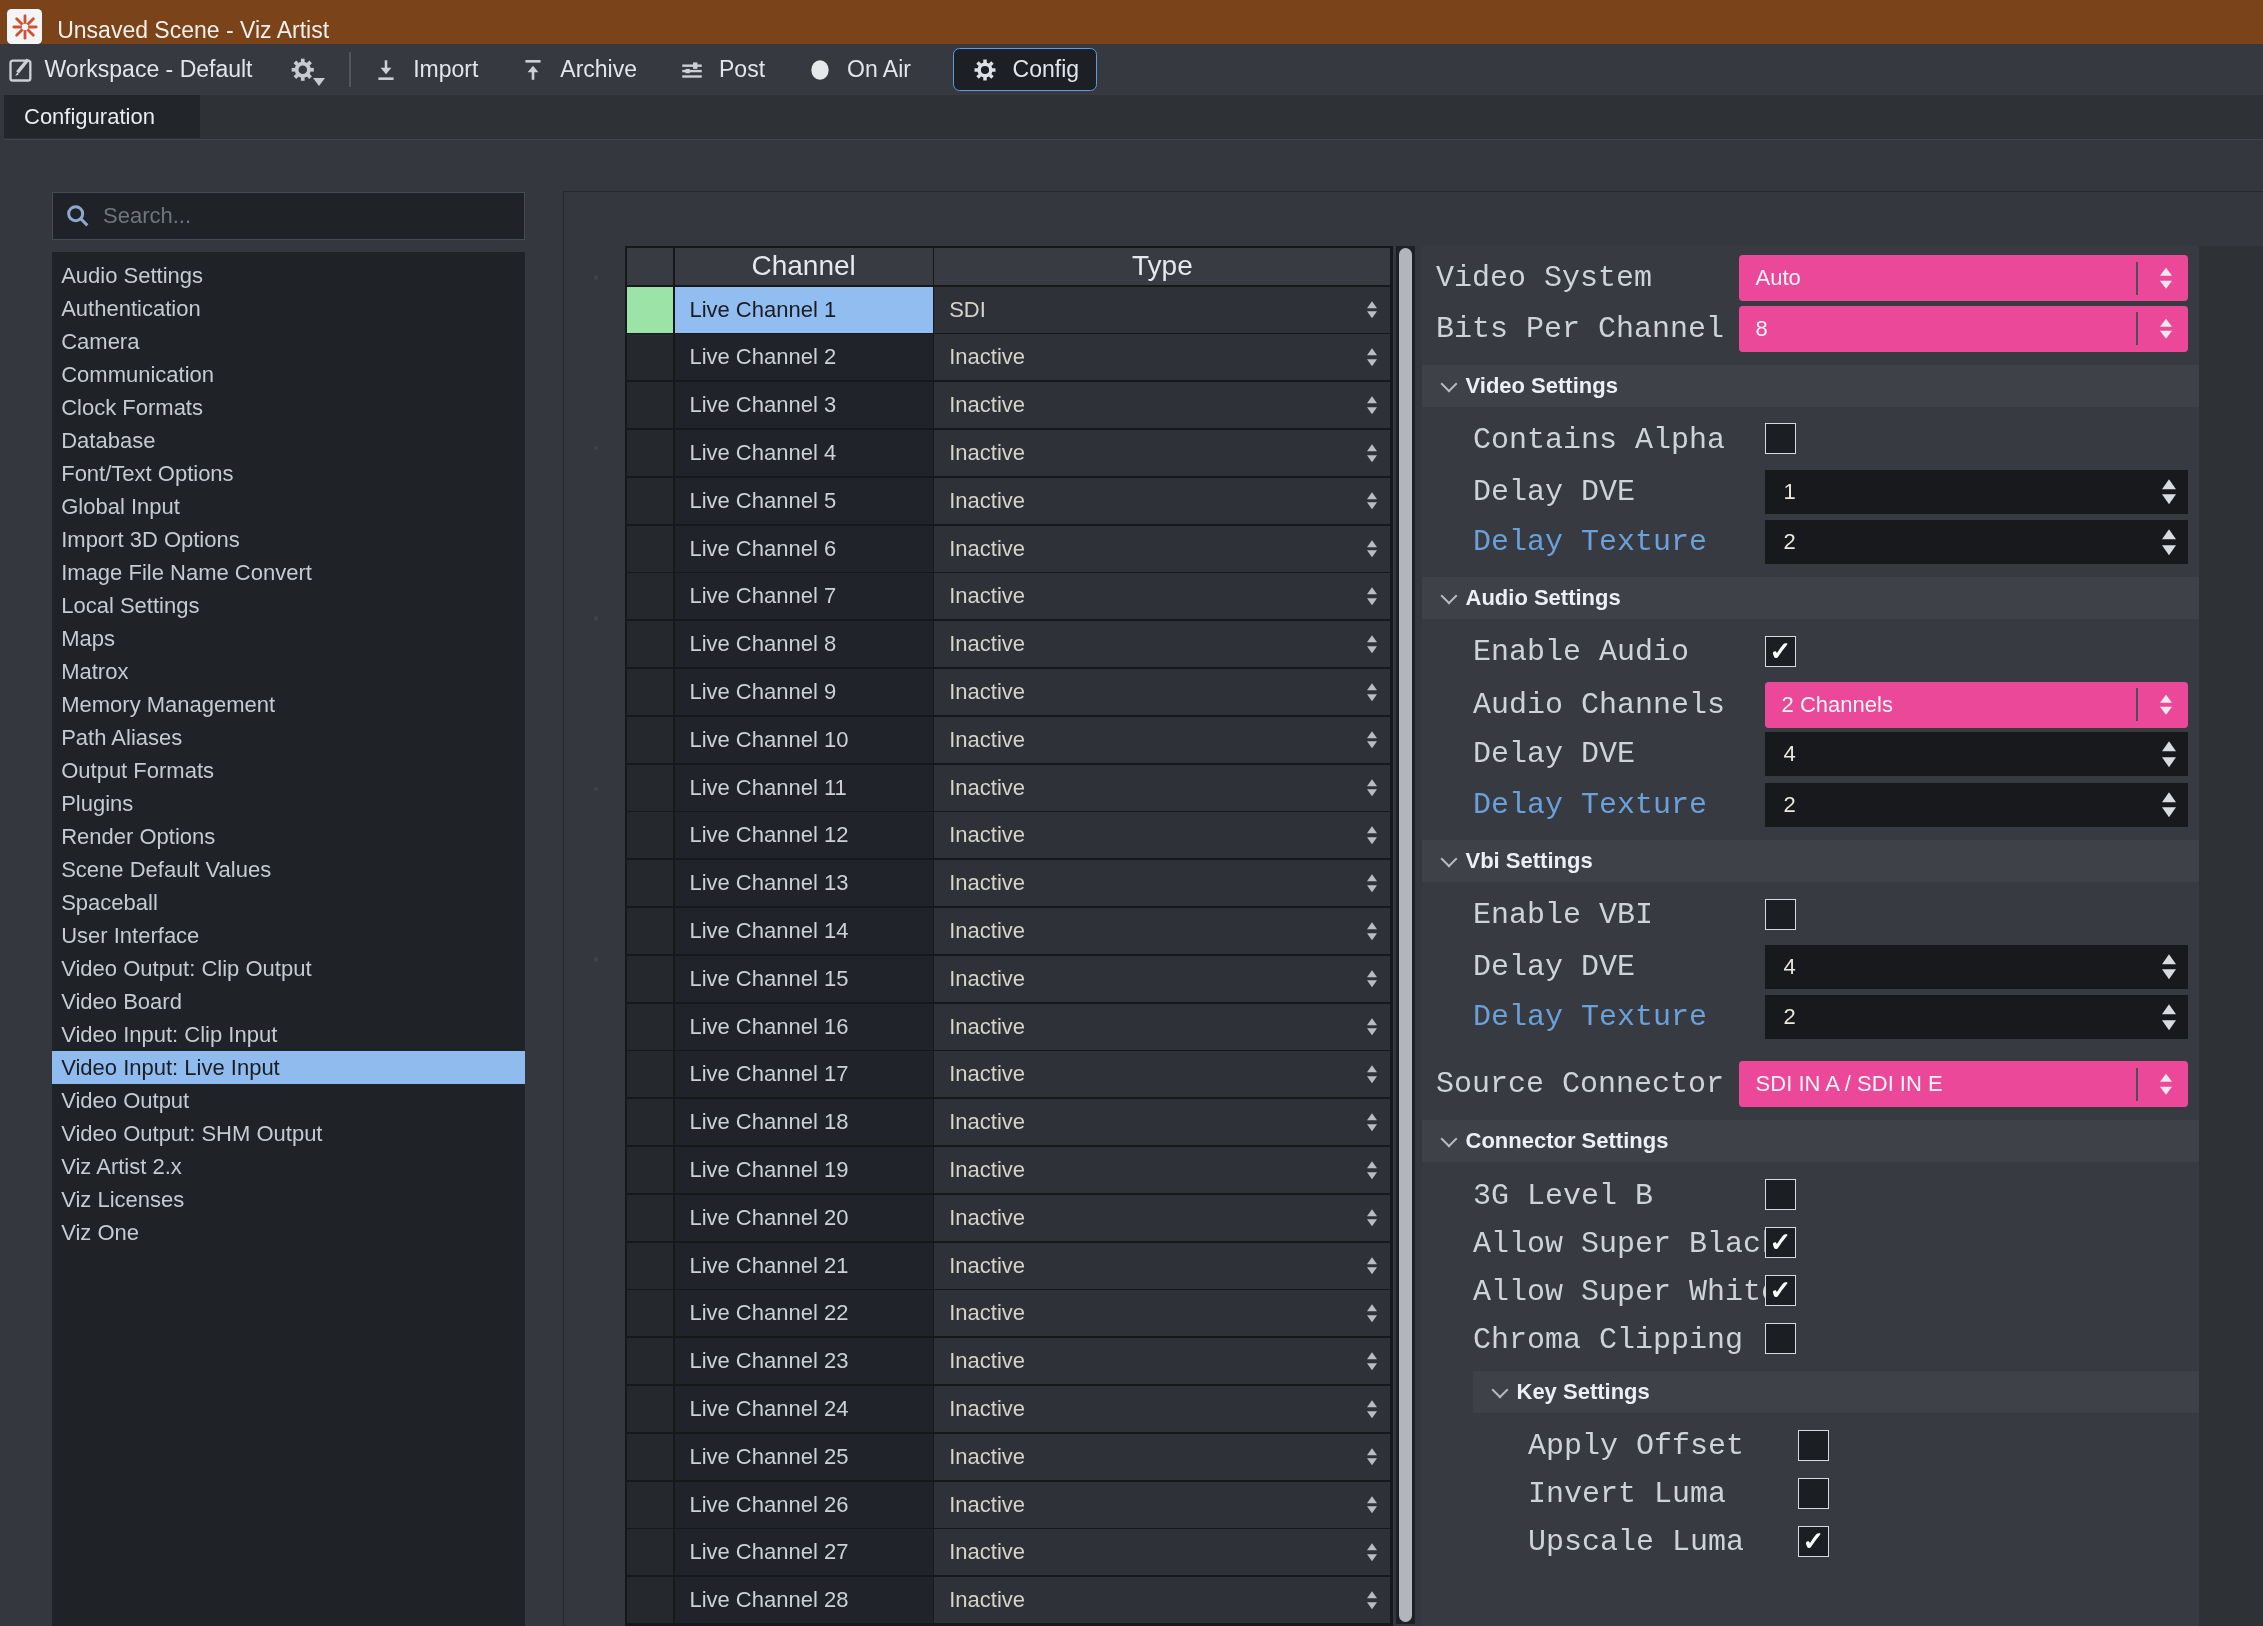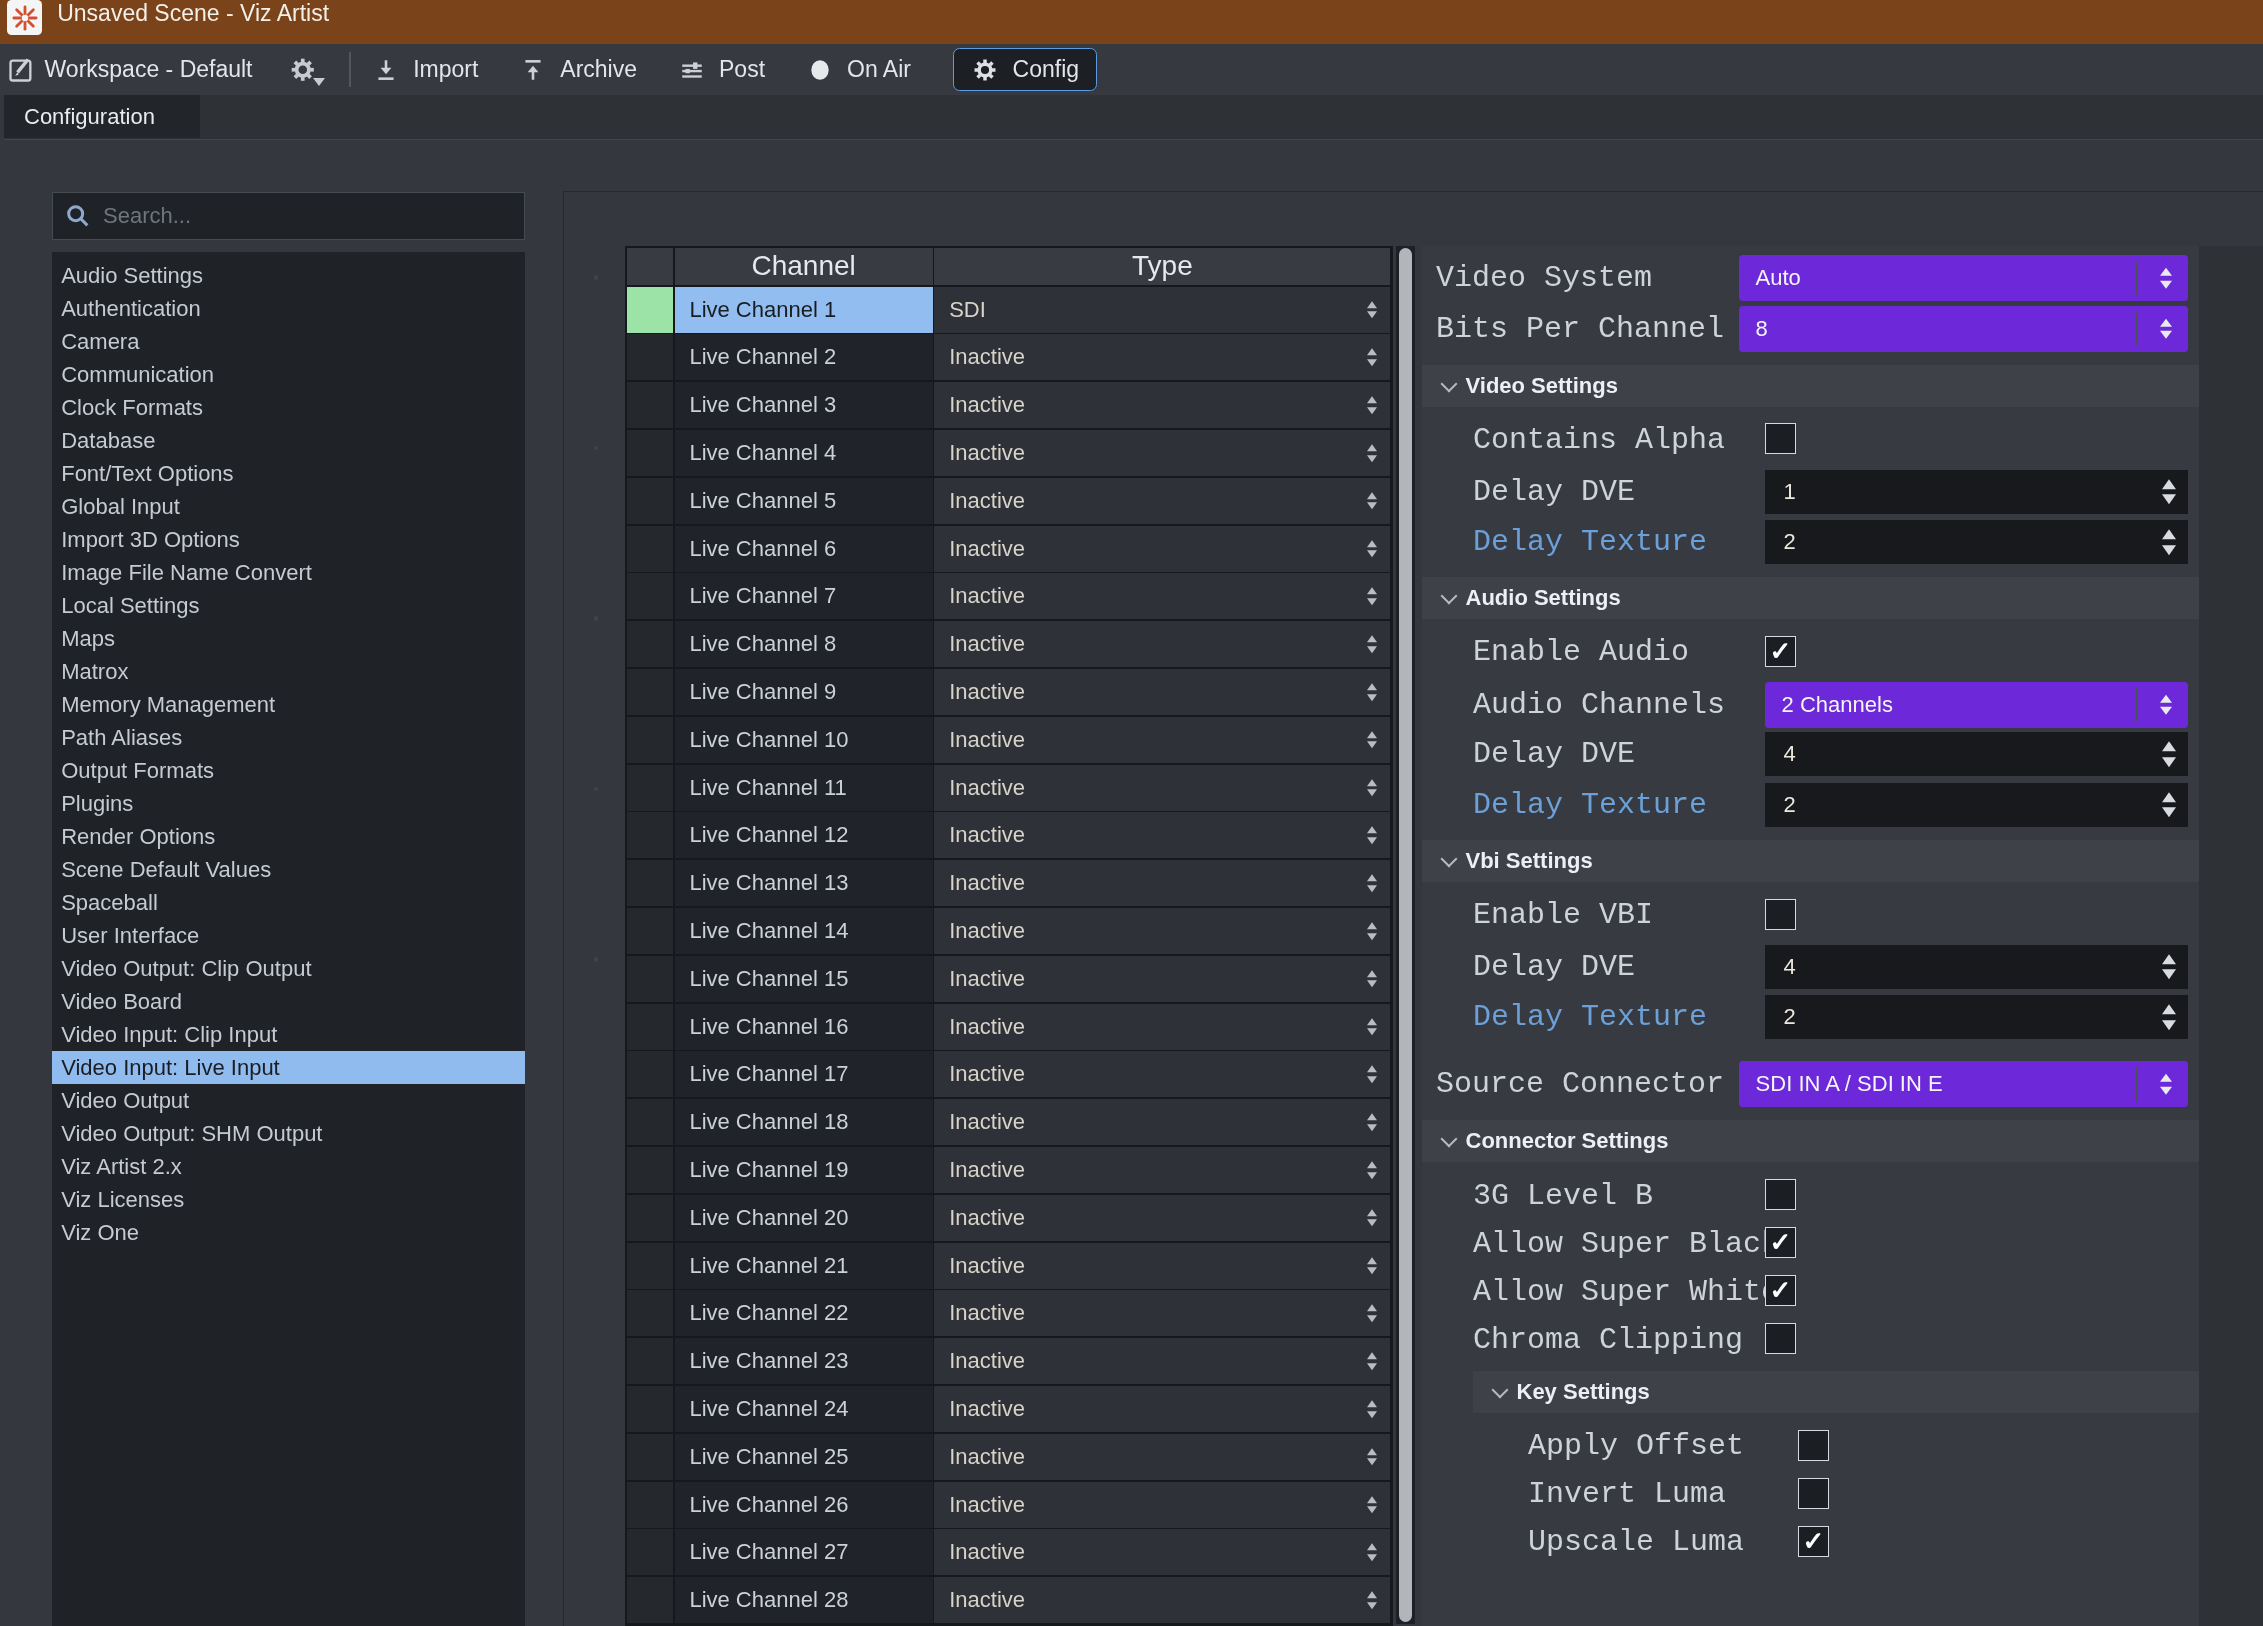--- a/index.html
+++ b/index.html
@@ -6,21 +6,21 @@
   html,body { width:2263px; height:1626px; overflow:hidden; }
   body {
     font-family:"Liberation Sans", sans-serif;
     background:#34373d;
     color:#c9cdd3;
     position:relative;
   }
 
   
   .title-bar{position:absolute;left:0;top:0;width:100%;height:44px;background:#7b431a;
-    display:flex;align-items:flex-start;gap:14.8px;padding-left:7.4px;}
+    display:flex;align-items:flex-end;gap:14.8px;padding-left:7.4px;}
   .app-logo{width:35px;height:35px;background:#f4f5f6;border-radius:4.6px;
     display:flex;align-items:center;justify-content:center;flex:0 0 auto;}
   .window-title{font-size:23px;color:#f3efe9;}
 
   
   .toolbar{position:absolute;left:0;top:44px;width:100%;height:51px;background:#36393f;
     display:flex;align-items:center;font-size:23px;color:#e2e5ea;}
   .tb-item{display:flex;align-items:center;gap:9.2px;}
   .tb-sep{width:1.8px;height:35px;background:#51555c;margin:0 22px 0 24px;}
   .tb-gear-btn{margin-left:35px;position:relative;display:flex;align-items:flex-end;}
@@ -92,21 +92,21 @@
   .s-label{position:absolute;top:50%;transform:translateY(-50%);font-size:30px;color:#ced3d9;
     white-space:nowrap;left:14px;font-family:Liberation Mono, monospace;}
   .ind1 .s-label{left:51px;}
   .ind2 .s-label{left:106px;}
   .s-label.blue{color:#6ba0d8;}
   .s-section{height:42px;background:#3e4248;display:flex;align-items:center;margin:13px 0 14.8px 0;}
   .s-section.ind1{margin-left:51px;}
   .s-section .sec-label{font-size:22px;font-weight:bold;color:#eceff3;margin-left:13px;}
   .chevron{width:12px;height:12px;border-right:2.8px solid #b6bac0;border-bottom:2.8px solid #b6bac0;
     transform:rotate(45deg) translateY(-2.8px);margin-left:18.5px;flex:0 0 auto;}
-  .dropdown{position:absolute;left:317px;right:12px;top:0;bottom:0;background:#6d28d9;border-radius:3.7px;
+  .dropdown{position:absolute;left:317px;right:12px;top:0;bottom:0;background:#ec4899;border-radius:3.7px;
     display:flex;align-items:center;padding-left:16.6px;font-size:22px;color:#f3f5f7;cursor:default;}
   .ind1 .dropdown{left:343px;}
   .dd-sep{position:absolute;right:50px;top:6.5px;bottom:6.5px;width:1.8px;background:#4b4f56;}
   .dd-arrows{position:absolute;right:15.7px;top:50%;transform:translateY(-50%);
     display:flex;flex-direction:column;gap:4.6px;align-items:center;}
   .dd-arrows .up{width:0;height:0;border-left:6.5px solid transparent;border-right:6.5px solid transparent;
     border-bottom:8.3px solid #e8eaee;}
   .dd-arrows .down{width:0;height:0;border-left:6.5px solid transparent;border-right:6.5px solid transparent;
     border-top:8.3px solid #e8eaee;}
   .spinbox{position:absolute;left:343px;right:12px;top:0;bottom:0;background:#17191d;

